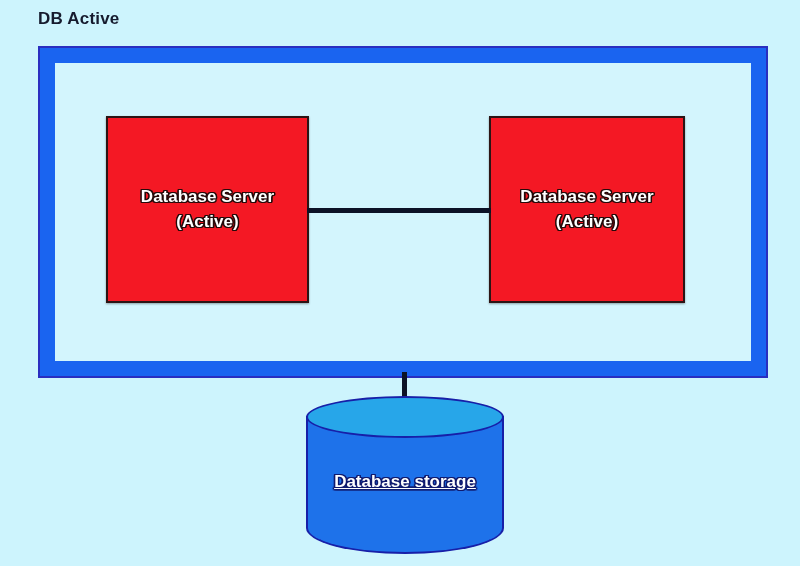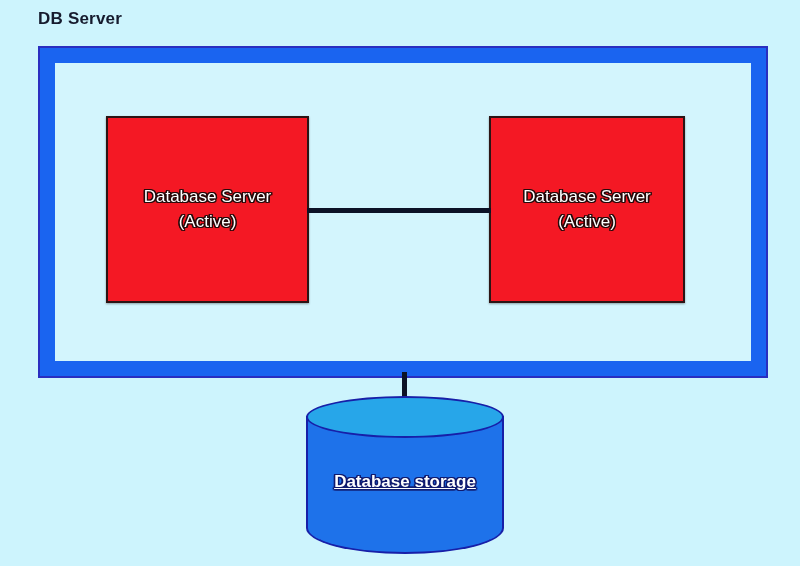--- a/index.html
+++ b/index.html
@@ -69,21 +69,21 @@
     align-items: center;
     justify-content: center;
     box-shadow: 0 1px 2px rgba(0,0,0,0.35);
   }
   .server-node.left  { left: 106px; top: 116px; width: 203px; height: 187px; }
   .server-node.right { left: 489px; top: 116px; width: 196px; height: 187px; }
 
   .server-label {
     color: #ffffff;
     font-size: 17px;
-    font-weight: normal;
+    font-weight: bold;
     line-height: 1.45;
     text-align: center;
     white-space: nowrap;
     text-shadow:
       -1.3px -1.3px 0 #250a0a,
        1.3px -1.3px 0 #250a0a,
       -1.3px  1.3px 0 #250a0a,
        1.3px  1.3px 0 #250a0a,
        0px   -1.4px 0 #250a0a,
        0px    1.4px 0 #250a0a,
@@ -160,21 +160,21 @@
       -1.4px  0px   0 #101a6e,
        1.4px  0px   0 #101a6e;
     text-decoration: underline;
   }
 </style>
 </head>
 <body>
 
 <div id="diagram-canvas">
 
-  <div class="cluster-title">DB Server</div>
+  <div class="cluster-title">DB Active</div>
 
   <div class="cluster-frame">
     <div class="cluster-frame-inner"></div>
   </div>
 
   <div class="server-node left">
     <div class="server-label">Database Server</div>
     <div class="server-label">(Active)</div>
   </div>
 

